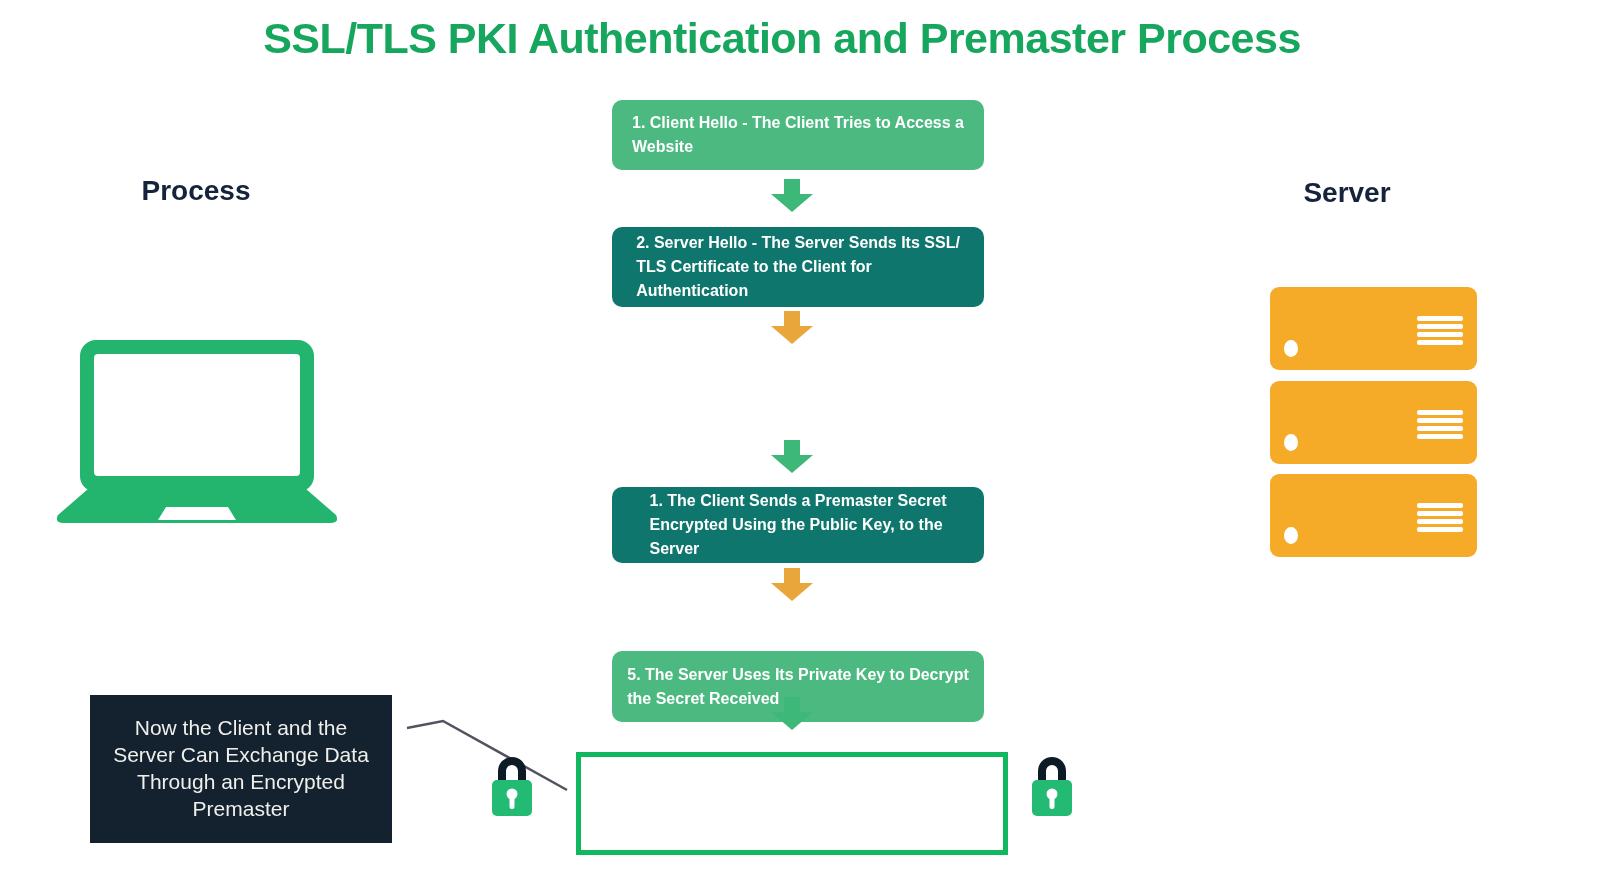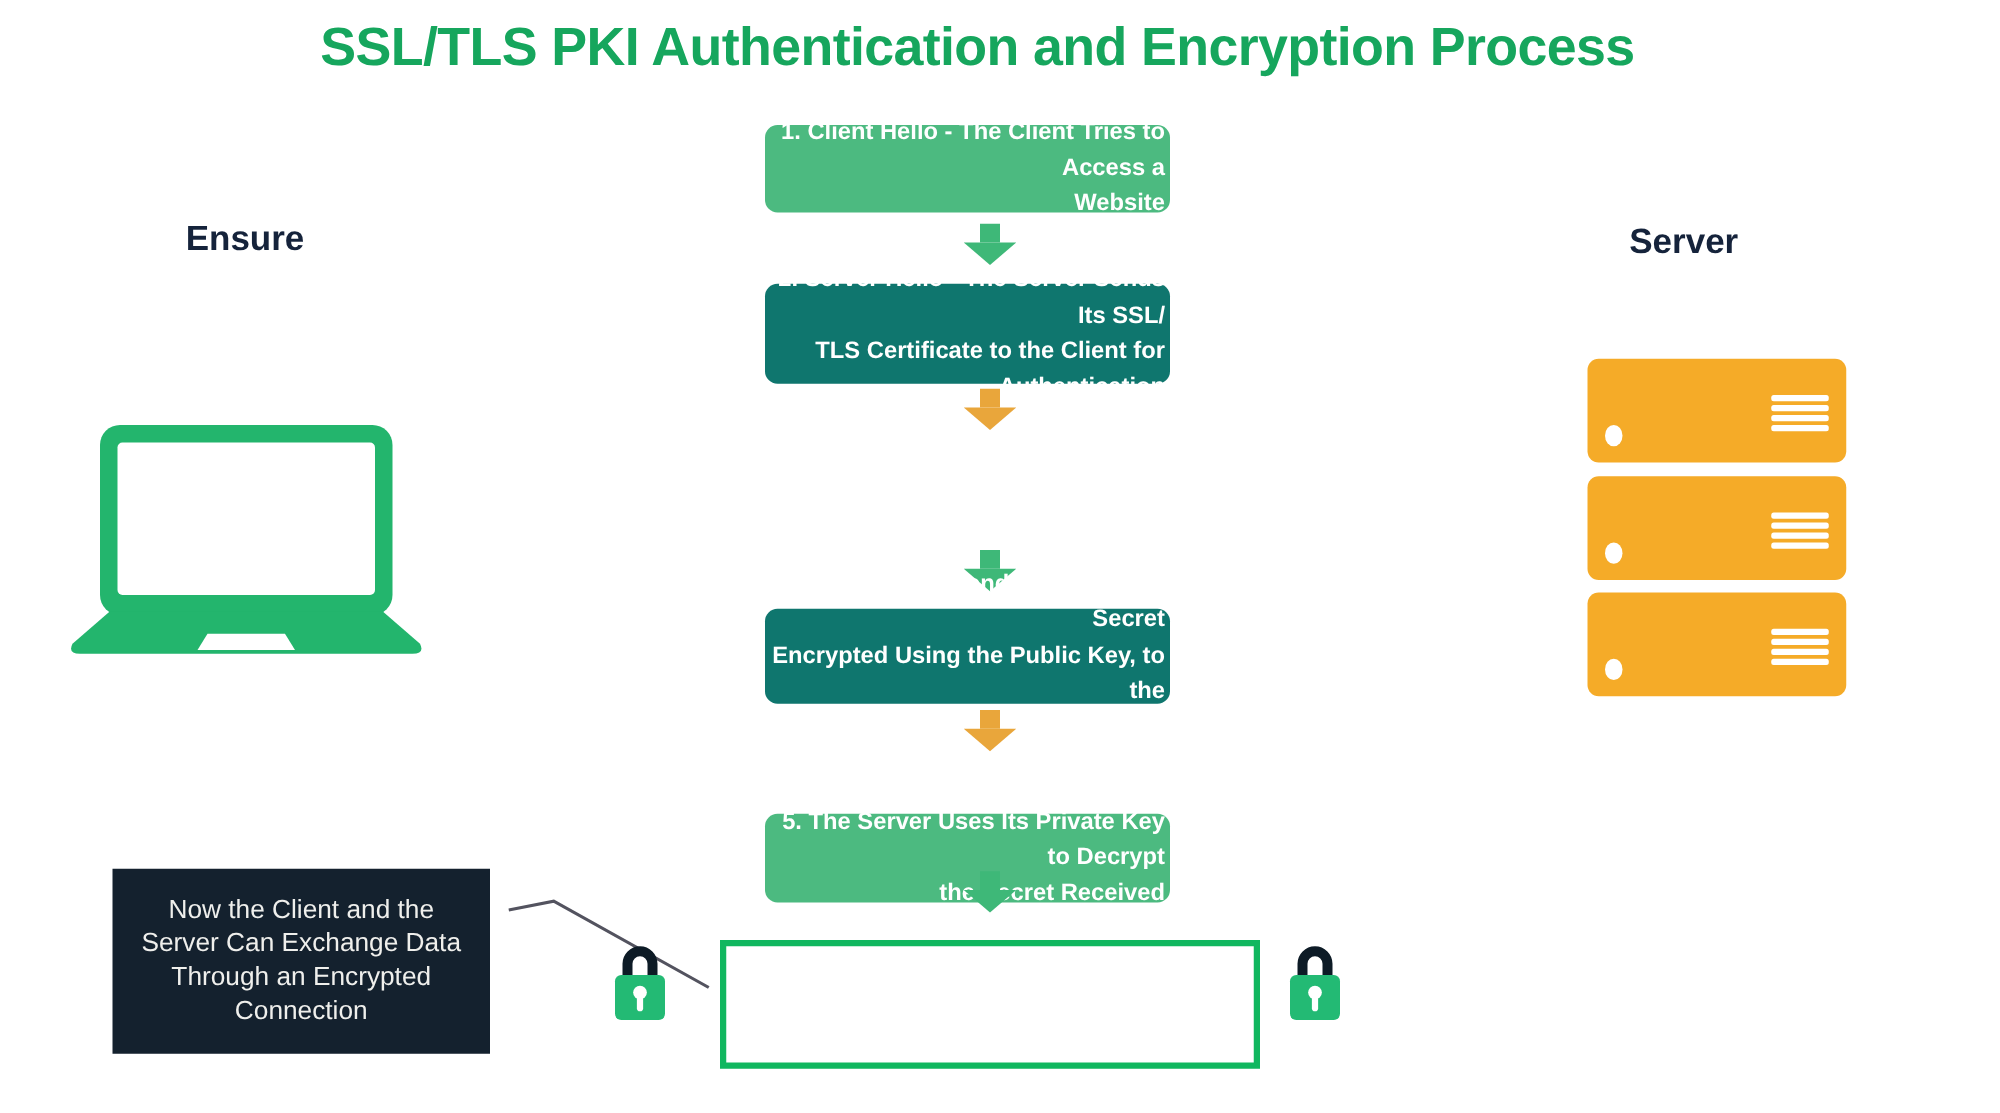--- a/index.html
+++ b/index.html
@@ -32,23 +32,23 @@
     background:#ffffff;border-radius:50%;
   }
   .server-vents{
     position:absolute;right:14px;bottom:25px;
     display:flex;flex-direction:column;gap:3px;
   }
   .server-vents i{display:block;width:46px;height:5px;background:#ffffff;border-radius:2px;}
 
   
   .step-box{
-    position:absolute;left:612px;width:324px;box-sizing:border-box;
-    border-radius:10px;color:#ffffff;font-weight:bold;font-size:19px;line-height:1.5;
-    display:flex;align-items:center;justify-content:center;text-align:right;
+    position:absolute;left:612px;width:372px;box-sizing:border-box;
+    border-radius:10px;color:#ffffff;font-weight:bold;font-size:16px;line-height:1.5;
+    display:flex;align-items:center;justify-content:center;text-align:left;
     padding:0 4px;white-space:pre-line;
   }
   .green{background:#4cba80;}
   .orange{background:#0f766e;}
   .step-1{top:100px;height:70px;}
   .step-2{top:227px;height:80px;}
   .step-3{top:358px;height:76px;}
   .step-4{top:487px;height:76px;}
   .step-5{top:619px;height:71px;margin-top:32px;}
   .step-6{top:768px;height:72px;z-index:3;}
@@ -83,23 +83,23 @@
     display:flex;align-items:center;justify-content:center;text-align:center;
     font-size:21px;line-height:1.28;white-space:pre-line;padding:0 8px;
   }
   .pointer-svg{position:absolute;left:0;top:0;width:1600px;height:890px;pointer-events:none;z-index:1;}
 </style>
 </head>
 <body>
 
 <div class="canvas">
 
-  <h1 class="title">SSL/TLS PKI Authentication and Encryption Process</h1>
+  <h1 class="title">SSL/TLS PKI Authentication and Premaster Process</h1>
 
-  <div class="actor-label client-label">Ensure</div>
+  <div class="actor-label client-label">Process</div>
   <div class="actor-label server-label">Server</div>
 
   <svg class="laptop" viewBox="0 0 286 188" aria-hidden="true">
     <rect x="26" y="3" width="234" height="152" rx="16" fill="#23b56d"></rect>
     <rect x="40" y="17" width="206" height="122" rx="4" fill="#ffffff"></rect>
     <path d="M34,152 h218 l30,26 q4,8 -6,8 H10 q-10,0 -6,-8 z" fill="#23b56d"></path>
     <path d="M112,170 h62 l8,13 h-78 z" fill="#ffffff"></path>
   </svg>
 
   <div class="server-unit su-1">
@@ -130,21 +130,21 @@
       </span>
   </div>
 
   <svg class="pointer-svg" aria-hidden="true">
     <polyline points="407,728 443,721 567,790" fill="none" stroke="#53535f" stroke-width="2.5"></polyline>
   </svg>
 
   <div class="callout">Now the Client and the
 Server Can Exchange Data
 Through an Encrypted
-Connection</div>
+Premaster</div>
 
   <div class="step-box green step-1">1. Client Hello - The Client Tries to Access a
 Website</div>
   <div class="flow-arrow green-a arrow-1">
       <div class="stem"></div>
       <div class="head"></div>
     </div>
 
   <div class="step-box orange step-2">2. Server Hello - The Server Sends Its SSL/
 TLS Certificate to the Client for

